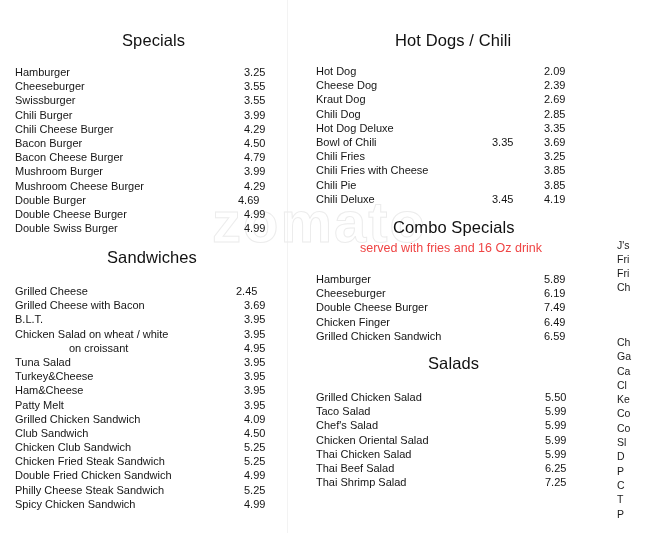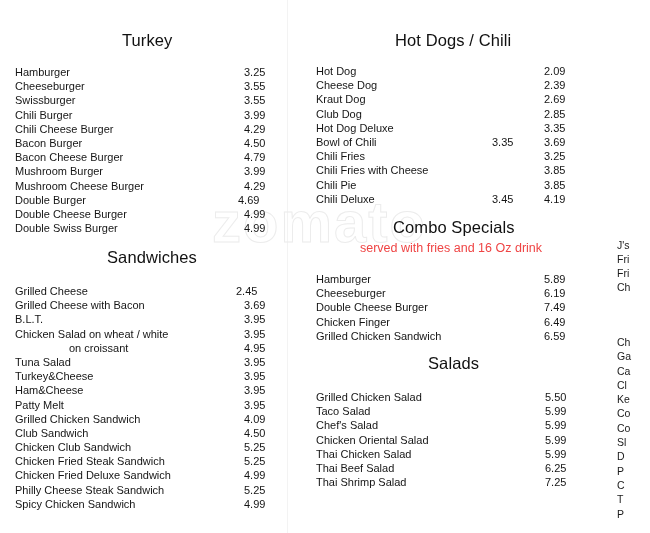--- a/index.html
+++ b/index.html
@@ -34,21 +34,21 @@
   }
   .fold { position: absolute; left: 287px; top: 0; width: 1px; height: 533px; background: #f3f3f3; }
 </style>
 </head>
 <body>
 
 <div class="page">
   <div class="fold"></div>
   <div class="watermark">zomato</div>
 
-  <div class="section-title" style="left:122px;top:31px;">Turkey</div>
+  <div class="section-title" style="left:122px;top:31px;">Specials</div>
   <ul class="list" style="left:15px;top:65px;width:255px;">
     <li class="row">
         <span class="name">Hamburger</span>
         <span class="price" style="left:229px">3.25</span>
       </li>
     <li class="row">
         <span class="name">Cheeseburger</span>
         <span class="price" style="left:229px">3.55</span>
       </li>
     <li class="row">
@@ -141,21 +141,21 @@
       </li>
     <li class="row">
         <span class="name">Chicken Club Sandwich</span>
         <span class="price" style="left:229px">5.25</span>
       </li>
     <li class="row">
         <span class="name">Chicken Fried Steak Sandwich</span>
         <span class="price" style="left:229px">5.25</span>
       </li>
     <li class="row">
-        <span class="name">Chicken Fried Deluxe Sandwich</span>
+        <span class="name">Double Fried Chicken Sandwich</span>
         <span class="price" style="left:229px">4.99</span>
       </li>
     <li class="row">
         <span class="name">Philly Cheese Steak Sandwich</span>
         <span class="price" style="left:229px">5.25</span>
       </li>
     <li class="row">
         <span class="name">Spicy Chicken Sandwich</span>
         <span class="price" style="left:229px">4.99</span>
       </li>
@@ -172,21 +172,21 @@
         <span class="name">Cheese Dog</span>
         <span class="price2" style="left:176px"></span>
         <span class="price" style="left:228px">2.39</span>
       </li>
     <li class="row">
         <span class="name">Kraut Dog</span>
         <span class="price2" style="left:176px"></span>
         <span class="price" style="left:228px">2.69</span>
       </li>
     <li class="row">
-        <span class="name">Club Dog</span>
+        <span class="name">Chili Dog</span>
         <span class="price2" style="left:176px"></span>
         <span class="price" style="left:228px">2.85</span>
       </li>
     <li class="row">
         <span class="name">Hot Dog Deluxe</span>
         <span class="price2" style="left:176px"></span>
         <span class="price" style="left:228px">3.35</span>
       </li>
     <li class="row">
         <span class="name">Bowl of Chili</span>

